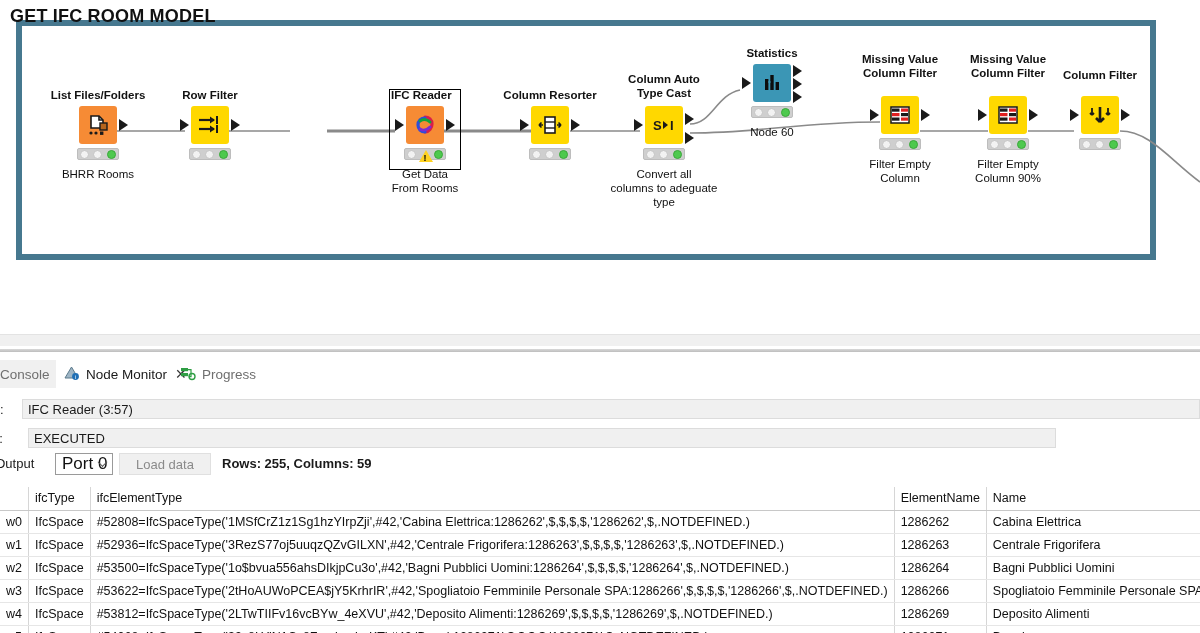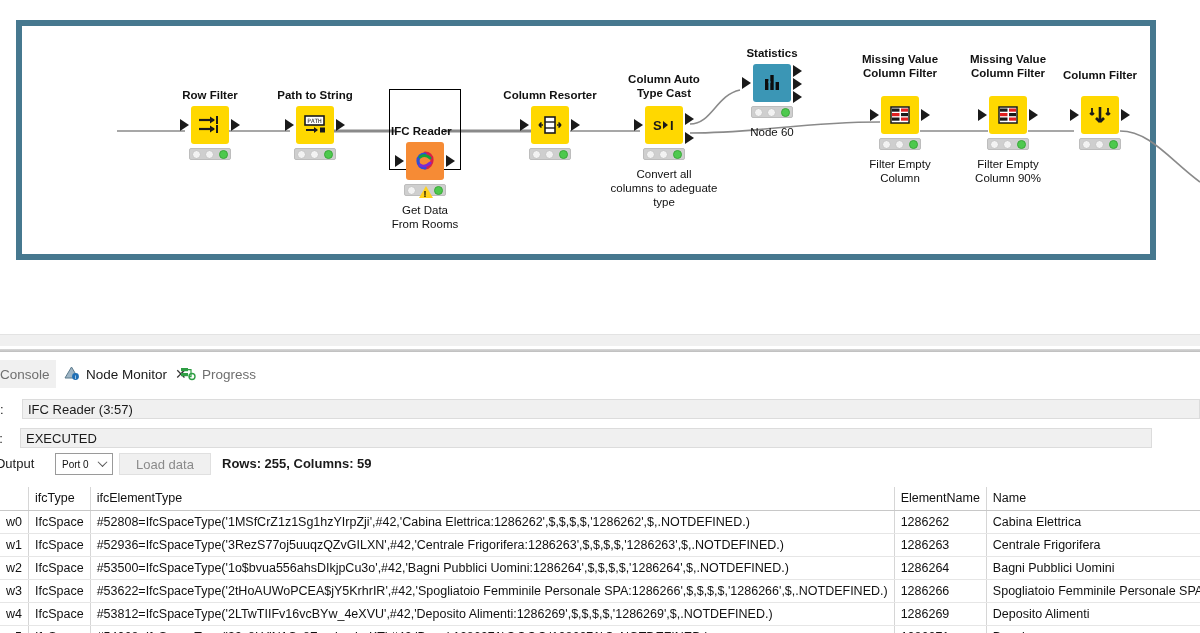--- a/index.html
+++ b/index.html
@@ -105,21 +105,21 @@
   .field-label { position:absolute; font-size:13px; color:#1a1a1a; white-space:nowrap; }
   .field-box {
     position:absolute; height:20px; background:#f0f0f0; border:1px solid #dcdcdc;
     display:flex; align-items:center; padding-left:5px;
     font-size:13px; color:#1a1a1a; white-space:nowrap;
   }
 
   #port-output-label { position:absolute; left:-12px; top:456px; font-size:13px; color:#1a1a1a; }
   #port-select {
     position:absolute; left:55px; top:453px; width:58px; height:22px;
-    border:1px solid #9a9a9a; background:#ffffff; font-size:10px; color:#111;
+    border:1px solid #9a9a9a; background:#ffffff; font-size:17px; color:#111;
     display:flex; align-items:center; padding-left:6px;
   }
   #port-select .chev { position:absolute; right:6px; top:6px; width:7px; height:7px;
     border-right:1.4px solid #555; border-bottom:1.4px solid #555; transform:rotate(45deg) translate(-1px,-1px); }
   #load-data-btn {
     position:absolute; left:119px; top:453px; width:92px; height:22px;
     background:#f0f0f0; border:1px solid #e0e0e0; color:#8a8a8a;
     font-size:13px; display:flex; align-items:center; justify-content:center;
   }
   #rows-cols { position:absolute; left:222px; top:456px; font-size:13px; font-weight:bold; color:#1a1a1a; }
@@ -140,37 +140,60 @@
   .c-name { width:205px; }
 </style>
 </head>
 <body>
 
 <div id="root">
 
   <div id="canvas">
 
     <div class="annotation"></div>
+    <div class="annotation-title">GET IFC ROOM MODEL</div>
 
     <svg class="wires">
       <g stroke="#8a8a8a" fill="none">
         <line x1="117" y1="131" x2="185" y2="131" stroke-width="1.6"></line>
         <line x1="222" y1="131" x2="290" y2="131" stroke-width="1.6"></line>
         <line x1="327" y1="131" x2="395" y2="131" stroke-width="3"></line>
         <line x1="0" y1="131" x2="60" y2="131" stroke-width="0"></line>
         <line x1="444" y1="131" x2="532" y2="131" stroke-width="3"></line>
         <line x1="570" y1="131" x2="640" y2="131" stroke-width="1.6"></line>
         <path d="M 690 124 C 712 124 716 95 740 90" stroke-width="1.6"></path>
         <path d="M 690 133 C 760 133 800 122 880 122" stroke-width="1.6"></path>
         <line x1="920" y1="131" x2="988" y2="131" stroke-width="1.6"></line>
         <line x1="1028" y1="131" x2="1074" y2="131" stroke-width="1.6"></line>
         <path d="M 1120 131 C 1150 131 1170 160 1200 182" stroke-width="1.6"></path>
       </g>
       </svg>
 
+    <div class="node" style="left:38px; top:88px;">
+      <div class="node-title">List Files/Folders</div>
+      <div class="node-body">
+        <div class="node-icon icon-orange">
+          <svg width="24" height="24" viewBox="0 0 24 24">
+            <path d="M5 3 h8 l4 4 v8 h-12 z" fill="#ffffff" stroke="#1a1a1a" stroke-width="1.6"></path>
+            <path d="M13 3 v4 h4" fill="none" stroke="#1a1a1a" stroke-width="1.6"></path>
+            <rect x="14" y="10" width="7" height="7" fill="#b5651d" stroke="#1a1a1a" stroke-width="1.4"></rect>
+            <circle cx="5" cy="20" r="1.6" fill="#1a1a1a"></circle>
+            <circle cx="10" cy="20" r="1.6" fill="#1a1a1a"></circle>
+            <rect x="14" y="18.5" width="3.4" height="3.4" fill="#1a1a1a"></rect>
+          </svg>
+        </div>
+        <div class="port port-out"></div>
+      </div>
+      <div class="status-bar">
+          <i></i>
+          <i></i>
+          <i class="green"></i>
+        </div>
+      <div class="node-sub">BHRR Rooms</div>
+    </div>
 
     <div class="node" style="left:150px; top:88px;">
       <div class="node-title">Row Filter</div>
       <div class="node-body">
         <div class="port port-in"></div>
         <div class="node-icon icon-yellow">
           <svg width="26" height="24" viewBox="0 0 26 24">
             <path d="M2 7 h15" stroke="#1a1a1a" stroke-width="2.2" fill="none"></path>
             <path d="M13 3.5 l5 3.5 l-5 3.5 z" fill="#1a1a1a"></path>
             <path d="M20 3 v8" stroke="#1a1a1a" stroke-width="2"></path>
@@ -181,45 +204,23 @@
         </div>
         <div class="port port-out"></div>
       </div>
       <div class="status-bar">
           <i></i>
           <i></i>
           <i class="green"></i>
         </div>
     </div>
 
-    <div class="node" style="left:255px; top:88px;">
-      <div class="node-title">Path to String</div>
-      <div class="node-body">
-        <div class="port port-in"></div>
-        <div class="node-icon icon-yellow">
-          <svg width="26" height="24" viewBox="0 0 26 24">
-            <rect x="3" y="3" width="19" height="9" fill="#ffffff" stroke="#1a1a1a" stroke-width="1.6"></rect>
-            <text x="12.5" y="10" font-size="6" text-anchor="middle" fill="#1a1a1a" font-family="DejaVu Sans Mono, monospace">PATH</text>
-            <path d="M4 17 h11" stroke="#1a1a1a" stroke-width="2"></path>
-            <path d="M12 14 l4 3 l-4 3 z" fill="#1a1a1a"></path>
-            <rect x="18" y="14.5" width="5" height="5" fill="#1a1a1a"></rect>
-          </svg>
-        </div>
-        <div class="port port-out"></div>
-      </div>
-      <div class="status-bar">
-          <i></i>
-          <i></i>
-          <i class="green"></i>
-        </div>
-      <div class="node-sub"></div>
-    </div>
 
     <div class="node-selected" style="left:389px; top:89px; width:72px; height:81px;"></div>
-    <div class="node" style="left:365px; top:88px;margin-top:36px;">
+    <div class="node" style="left:365px; top:88px;">
       <div class="node-title" style="text-align:left; padding-left:26px;">IFC Reader</div>
       <div class="node-body">
         <div class="port port-in"></div>
         <div class="node-icon icon-orange">
           <svg width="24" height="24" viewBox="0 0 24 24">
             <path d="M12 4 C16 4 19 7 19 11 C19 15 16 19 12 19" fill="none" stroke="#d81f4a" stroke-width="3.2" stroke-linecap="round"></path>
             <path d="M12 19 C8 19 5 16 5 12 C5 8 8 5 12 5" fill="none" stroke="#2c4fd8" stroke-width="3.2" stroke-linecap="round"></path>
             <path d="M7 8 C10 6 14 6 17 9" fill="none" stroke="#13a33b" stroke-width="3" stroke-linecap="round"></path>
             <path d="M7 16 C10 18 14 17 17 14" fill="none" stroke="#7d2bd1" stroke-width="3" stroke-linecap="round"></path>
           </svg>
@@ -423,21 +424,21 @@
           </svg>
         </span>
         <span>Progress</span>
       </div>
     </div>
 
     <div class="field-label" style="left:-10px; top:50px;">le:</div>
     <div class="field-box" style="left:22px; top:47px; width:1178px;">IFC Reader  (3:57)</div>
 
     <div class="field-label" style="left:-8px; top:79px;">e:</div>
-    <div class="field-box" style="left:20px; top:76px; width:1132px;">EXECUTED</div>
+    <div class="field-box" style="left:28px; top:76px; width:1028px;">EXECUTED</div>
   </div>
 
   <div id="port-output-label">t Output</div>
   <div id="port-select">
     <span>Port 0</span>
     <span class="chev"></span>
   </div>
   <div id="load-data-btn">Load data</div>
   <div id="rows-cols">Rows: 255, Columns: 59</div>
 

